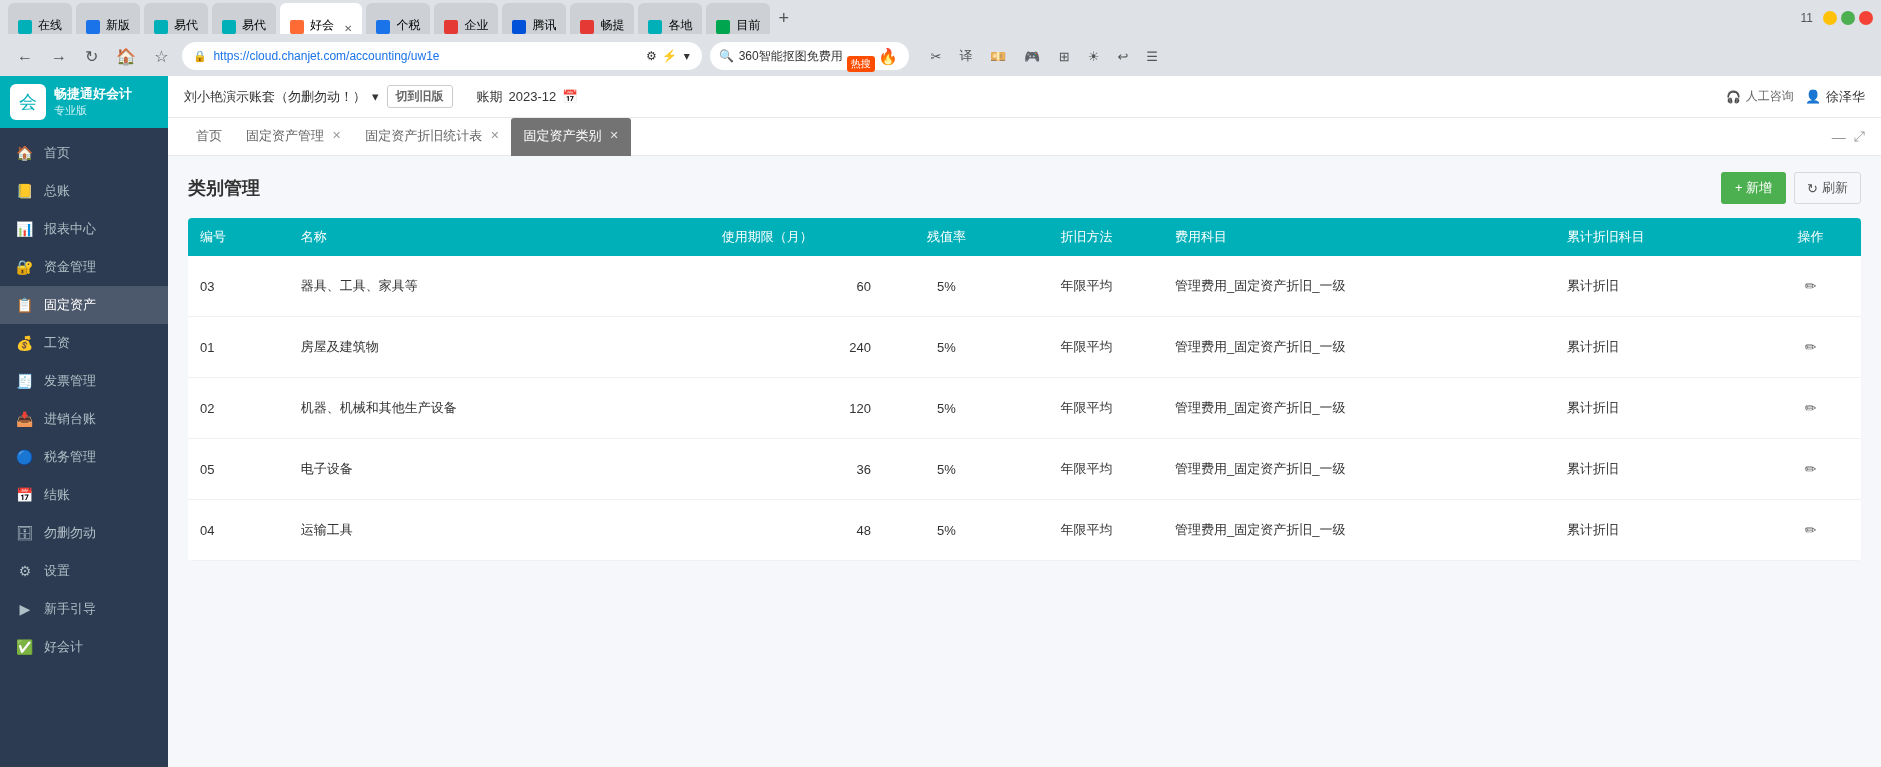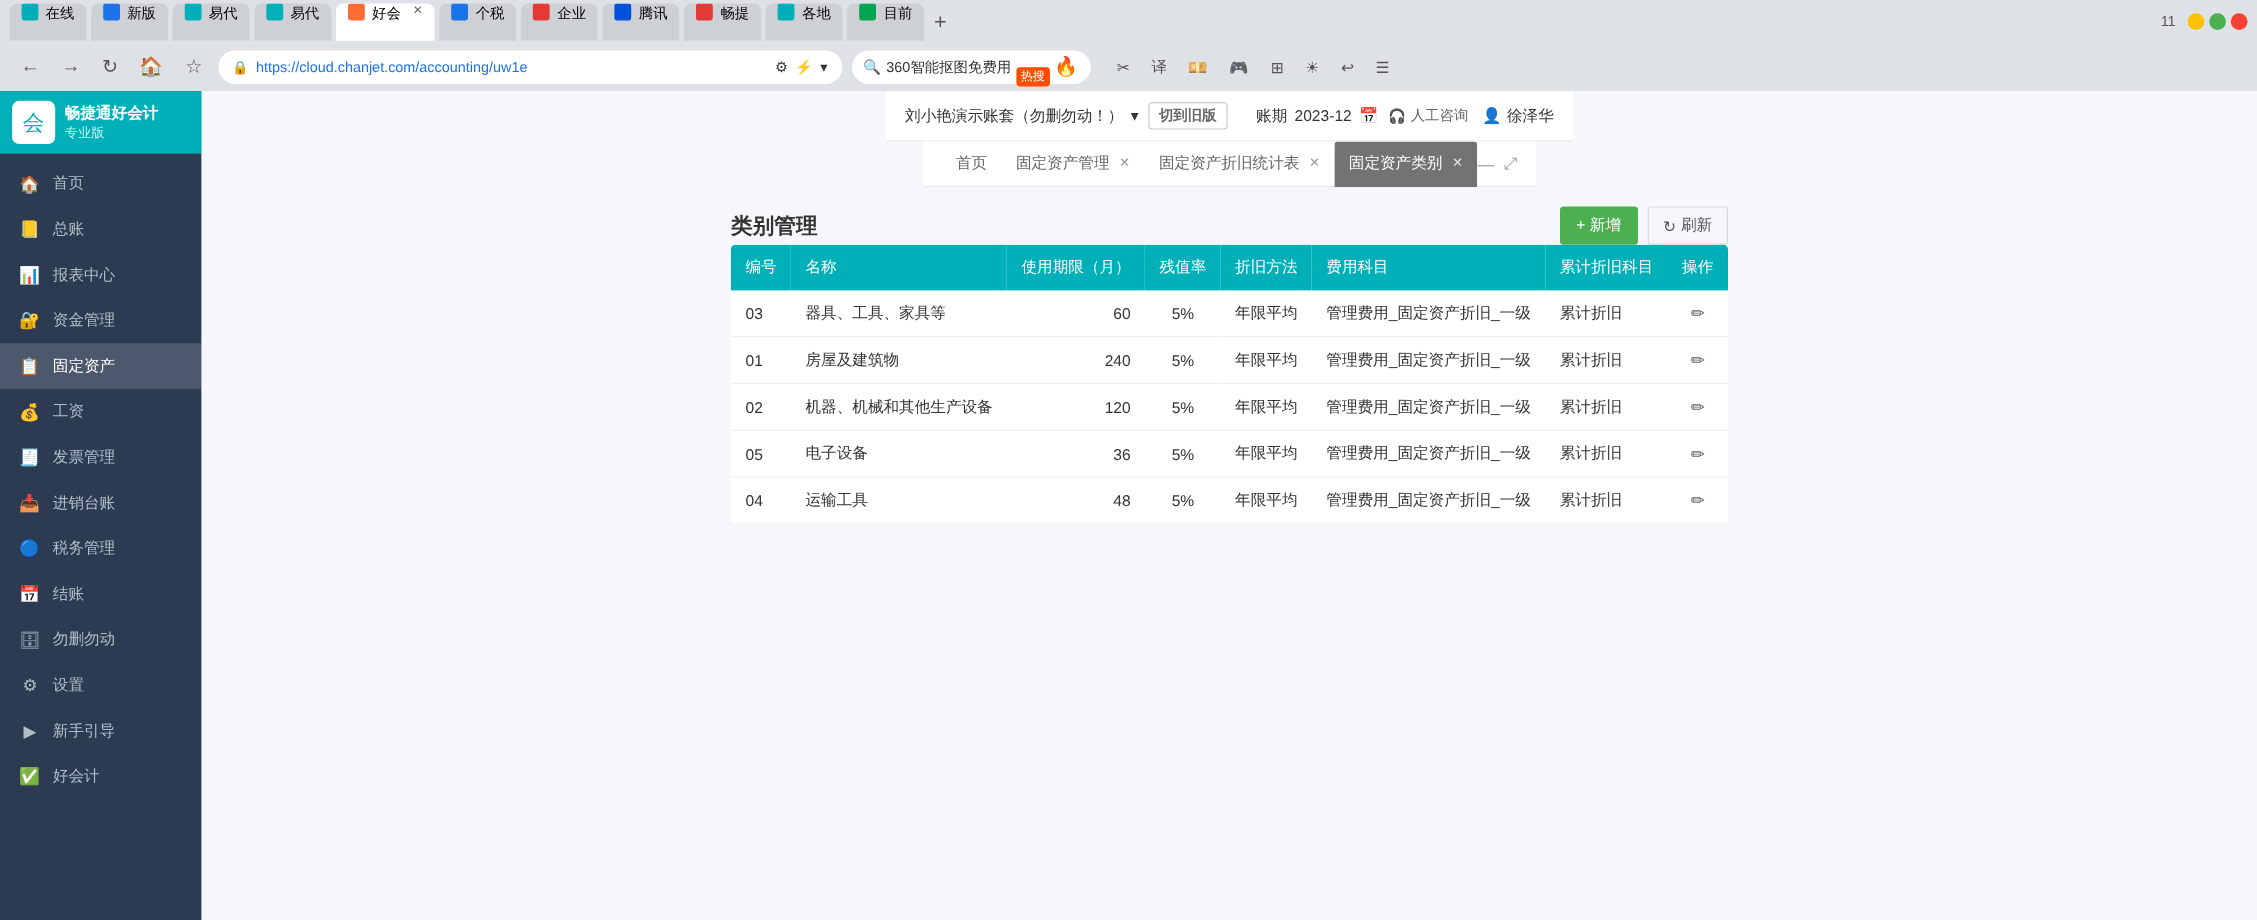--- a/index.html
+++ b/index.html
@@ -1,20 +1,20 @@
 <!DOCTYPE html>
 <html><head>
   <meta charset="utf-8">
   <style>
     * { box-sizing: border-box; margin: 0; padding: 0; }
     body { font-family: 'Microsoft YaHei', Arial, sans-serif; font-size: 13px; background: #f0f2f5; overflow: hidden; }
 
     
     .browser-chrome { background: #dee1e6; height: 36px; display: flex; align-items: center; padding: 0 8px; gap: 4px; }
-    .browser-tab { background: #fff; border-radius: 6px 6px 0 0; padding: 0 10px; height: 31px; display: flex; align-items: flex-start; gap: 6px; font-size: 12px; white-space: nowrap; max-width: 160px; overflow: hidden; font-family: Liberation Serif, serif; }
+    .browser-tab { background: #fff; border-radius: 6px 6px 0 0; padding: 0 10px; height: 31px; display: flex; align-items: flex-end; gap: 6px; font-size: 12px; white-space: nowrap; max-width: 160px; overflow: hidden; font-family: Liberation Serif, serif; }
     .browser-tab.active { background: #fff; }
     .browser-tab.inactive { background: #cdd0d5; }
     .tab-favicon { width: 14px; height: 14px; border-radius: 2px; flex-shrink: 0; }
     .tab-close { color: #666; cursor: pointer; font-size: 10px; margin-left: 4px; }
     .tab-add { background: none; border: none; font-size: 18px; color: #555; cursor: pointer; padding: 0 4px; }
     .win-btn { width: 14px; height: 14px; border-radius: 50%; border: none; cursor: pointer; }
 
     
     .address-bar-row { background: #dee1e6; height: 40px; display: flex; align-items: center; padding: 0 12px; gap: 8px; }
     .nav-btn { background: none; border: none; cursor: pointer; color: #555; font-size: 16px; padding: 2px 5px; }
@@ -33,21 +33,21 @@
     .sidebar-logo { background: #00b0b9; padding: 8px 10px; display: flex; align-items: center; gap: 8px; }
     .logo-icon { width: 36px; height: 36px; background: #fff; border-radius: 6px; display: flex; align-items: center; justify-content: center; font-size: 18px; color: #00b0b9; }
     .logo-text { color: #fff; font-size: 13px; font-weight: bold; line-height: 1.3; }
     .logo-sub { font-size: 11px; color: rgba(255,255,255,0.8); }
     .sidebar-nav { flex: 1; overflow-y: auto; padding: 6px 0; }
     .nav-item { display: flex; align-items: center; gap: 10px; padding: 10px 16px; color: #b0bec5; cursor: pointer; font-size: 13px; }
     .nav-item.active { background: rgba(255,255,255,0.15); color: #fff; }
     .nav-icon { width: 18px; height: 18px; display: flex; align-items: center; justify-content: center; font-size: 14px; flex-shrink: 0; }
 
     
-    .main-content { flex: 1; display: flex; flex-direction: column; background: #f5f7fa; overflow: hidden; align-items: center; }
+    .main-content { flex: 1; display: flex; flex-direction: column; background: #f5f7fa; overflow: hidden; }
 
     
     .top-bar { background: #fff; border-bottom: 1px solid #e8e8e8; padding: 0 16px; height: 42px; display: flex; align-items: center; gap: 8px; }
     .user-info { display: flex; align-items: center; gap: 6px; font-size: 13px; color: #333; }
     .period-info { display: flex; align-items: center; gap: 6px; font-size: 13px; color: #333; margin-left: 16px; }
     .switch-btn { background: none; border: 1px solid #ccc; border-radius: 3px; padding: 2px 8px; font-size: 12px; color: #666; cursor: pointer; font-weight: bold; }
     .top-actions { margin-left: auto; display: flex; align-items: center; gap: 12px; }
     .service-btn { display: flex; align-items: center; gap: 4px; color: #666; font-size: 12px; cursor: pointer; }
     .user-btn { display: flex; align-items: center; gap: 4px; color: #333; font-size: 13px; cursor: pointer; }
 
@@ -55,33 +55,33 @@
     .tabs-bar { background: #fff; border-bottom: 1px solid #e8e8e8; display: flex; align-items: center; padding: 0 16px; gap: 0; height: 38px; }
     .page-tab { padding: 0 12px; height: 38px; display: flex; align-items: center; gap: 6px; font-size: 13px; color: #666; cursor: pointer; border-bottom: 2px solid transparent; white-space: nowrap; }
     .page-tab.active { color: #fff; background: #737373; border-radius: 3px 3px 0 0; }
     .page-tab .close-x { color: rgba(255,255,255,0.8); font-size: 11px; margin-left: 2px; }
     .page-tab:not(.active) .close-x { color: #999; }
     .tabs-window-btns { margin-left: auto; display: flex; gap: 8px; align-items: center; }
     .win-tab-btn { background: none; border: none; cursor: pointer; color: #999; font-size: 14px; }
 
     
     .page-body { flex: 1; padding: 16px 20px; overflow-y: auto; }
-    .page-title-row { display: flex; align-items: center; justify-content: space-between; }
+    .page-title-row { display: flex; align-items: center; justify-content: space-between; margin-bottom: 14px; }
     .page-title { font-size: 18px; font-weight: bold; color: #333; }
     .action-btns { display: flex; gap: 8px; }
     .btn-add { background: #4caf50; color: #fff; border: none; border-radius: 3px; padding: 6px 14px; font-size: 13px; cursor: pointer; display: flex; align-items: center; gap: 4px; }
     .btn-refresh { background: none; border: 1px solid #d9d9d9; border-radius: 3px; padding: 6px 12px; font-size: 13px; cursor: pointer; color: #555; display: flex; align-items: center; gap: 4px; }
 
     
     .data-table { width: 100%; border-collapse: collapse; background: #fff; border-radius: 4px; overflow: hidden; }
     .data-table thead tr { background: #00b0b9; }
     .data-table thead th { color: #fff; padding: 10px 12px; text-align: left; font-size: 13px; font-weight: normal; white-space: nowrap; }
     .data-table thead th.center { text-align: center; }
     .data-table tbody tr { border-bottom: 1px solid #f0f0f0; }
-    .data-table tbody td { padding: 10px 12px; font-size: 13px; color: #333; margin-top: 16px; }
+    .data-table tbody td { padding: 21px 12px; font-size: 13px; color: #333; margin-top: 16px; }
     .data-table tbody td.center { text-align: center; }
     .data-table tbody td.right { text-align: right; }
     .link-text { color: #1890ff; cursor: pointer; }
     .edit-icon { color: #666; cursor: pointer; font-size: 14px; }
   </style>
 </head>
 <body>
 
 <div class="browser-chrome">
   <div class="browser-tab inactive">

